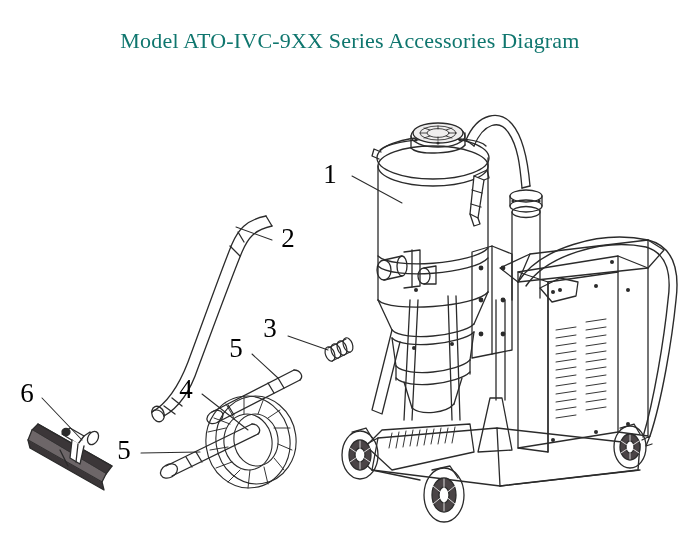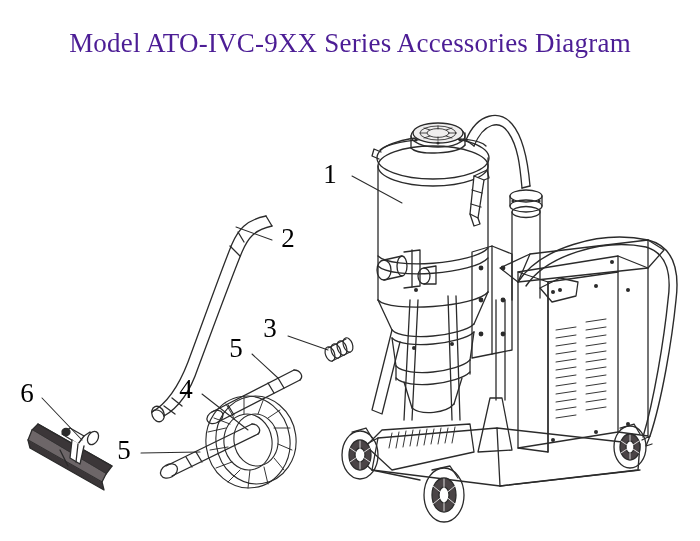--- a/index.html
+++ b/index.html
@@ -15,23 +15,23 @@
     overflow: hidden;
     font-family: "Liberation Serif", "DejaVu Serif", serif;
   }
   #title {
     position: absolute;
     top: 28px;
     left: 0;
     width: 700px;
     text-align: center;
     font-family: "Liberation Serif", "DejaVu Serif", serif;
-    font-size: 27px;
+    font-size: 22px;
     font-weight: 400;
-    color: #4c1d95;
+    color: #0f766e;
     letter-spacing: 0.2px;
     white-space: nowrap;
   }
   #artboard {
     position: absolute;
     top: 0;
     left: 0;
     width: 700px;
     height: 541px;
   }

